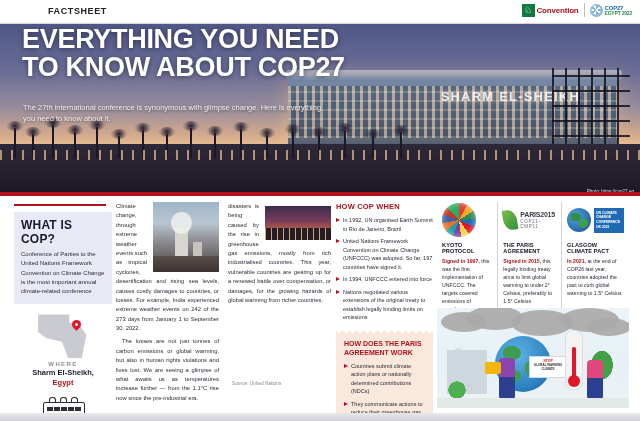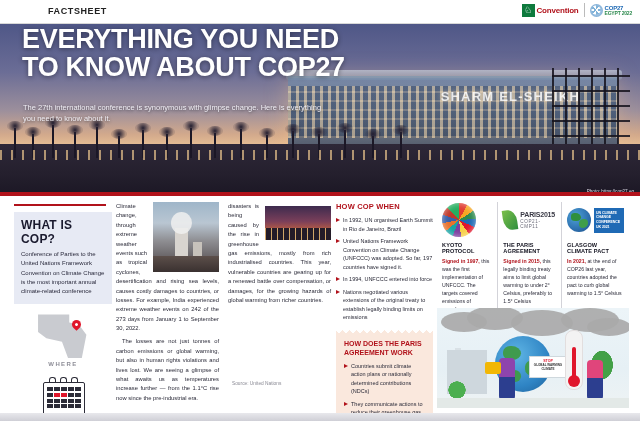--- a/index.html
+++ b/index.html
@@ -358,20 +358,24 @@
       <div class="cop-box">
         <h3>WHAT IS COP?</h3>
         <p>Conference of Parties to the United Nations Framework Convention on Climate Change is the most important annual climate-related conference</p>
       </div>
       <div class="where-wrap">
         <div class="egypt-map">
           <div class="egypt-shape"></div>
           <div class="pin"></div>
         </div>
         <div class="wlabel">WHERE</div>
+        <div class="wvalue">
+          <span>Sharm El-Sheikh,</span><br>
+          <span class="red">Egypt</span>
+        </div>
       </div>
       <div class="where-wrap">
         <div class="cal">
           <div class="cal-top">
             <span class="cal-ring" style="left:2px"></span>
             <span class="cal-ring" style="left:13px"></span>
             <span class="cal-ring" style="left:24px"></span>
           </div>
           <div class="cal-body">
             <div class="cal-grid">

